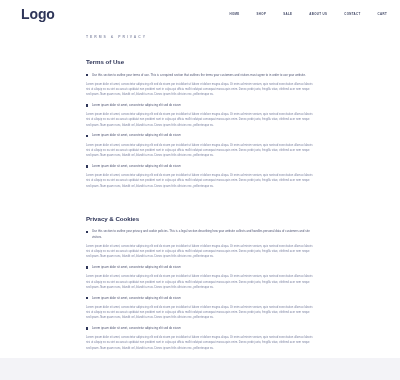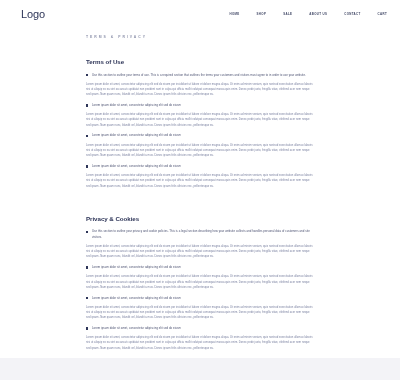--- a/index.html
+++ b/index.html
@@ -21,22 +21,22 @@
   
   .site-header {
     height: 28px;
     display: flex;
     align-items: center;
     padding: 0 13px 0 21px;
     background: #ffffff;
   }
 
   .logo {
-    font-size: 11px;
-    font-weight: 400;
+    font-size: 14px;
+    font-weight: 700;
     letter-spacing: -0.1px;
     color: #2e3558;
     line-height: 1;
   }
 
   .main-nav {
     margin-left: auto;
     display: flex;
     align-items: center;
     gap: 17px;

